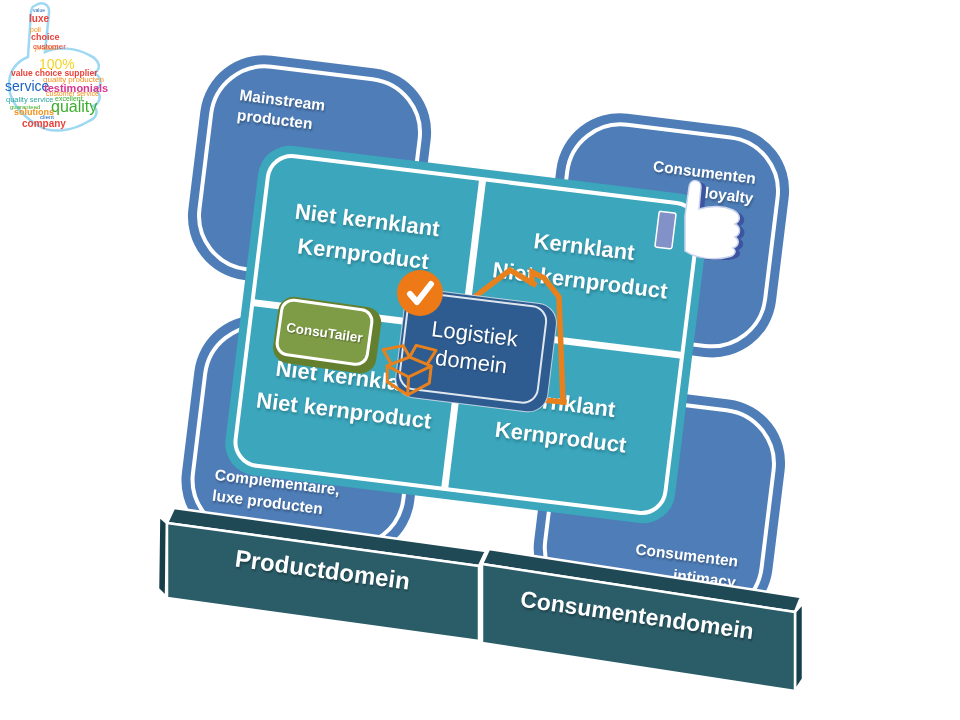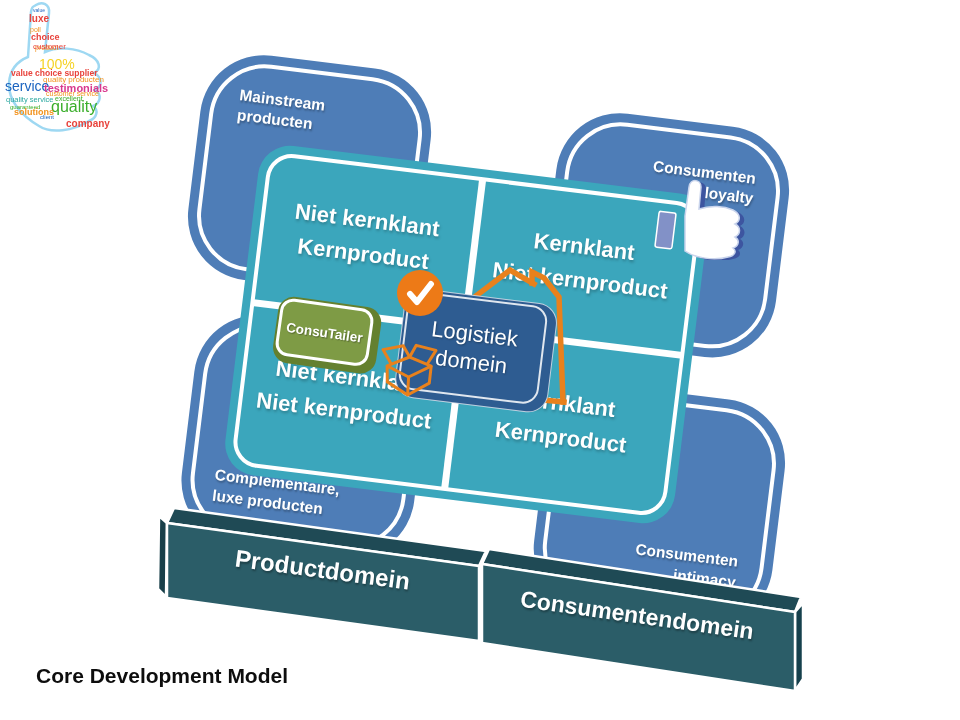--- a/index.html
+++ b/index.html
@@ -198,19 +198,18 @@
         <span class="wc-word" style="left: 43px; top: 76px; color: rgb(242, 146, 29); font-size: 8px; font-weight: 400;">quality producten</span>
         <span class="wc-word" style="left: 5px; top: 79px; color: rgb(27, 100, 192); font-size: 14px; font-weight: 400;">service</span>
         <span class="wc-word" style="left: 44px; top: 83px; color: rgb(216, 56, 142); font-size: 11px; font-weight: 700;">testimonials</span>
         <span class="wc-word" style="left: 46px; top: 90px; color: rgb(242, 146, 29); font-size: 7px; font-weight: 400;">customer service</span>
         <span class="wc-word" style="left: 55px; top: 95px; color: rgb(58, 174, 42); font-size: 7px; font-weight: 400;">excellent</span>
         <span class="wc-word" style="left: 6px; top: 96px; color: rgb(43, 168, 160); font-size: 7.5px; font-weight: 400;">quality service</span>
         <span class="wc-word" style="left: 51px; top: 99px; color: rgb(58, 174, 42); font-size: 16px; font-weight: 400;">quality</span>
         <span class="wc-word" style="left: 10px; top: 104px; color: rgb(58, 174, 42); font-size: 6px; font-weight: 400;">guaranteed</span>
         <span class="wc-word" style="left: 14px; top: 108px; color: rgb(242, 146, 29); font-size: 9px; font-weight: 700;">solutions</span>
         <span class="wc-word" style="left: 40px; top: 114px; color: rgb(27, 100, 192); font-size: 6px; font-weight: 400;">client</span>
-        <span class="wc-word" style="left: 22px; top: 119px; color: rgb(232, 67, 60); font-size: 10px; font-weight: 700; margin-left: 44px;">company</span>
-      </div>
-  </div>
-
-  <div id="slide-title">Core Development Model</div>
+        <span class="wc-word" style="left: 22px; top: 119px; color: rgb(232, 67, 60); font-size: 10px; font-weight: 700;">company</span>
+      </div>
+  </div>
+
 
 </div>
 
 </body></html>

